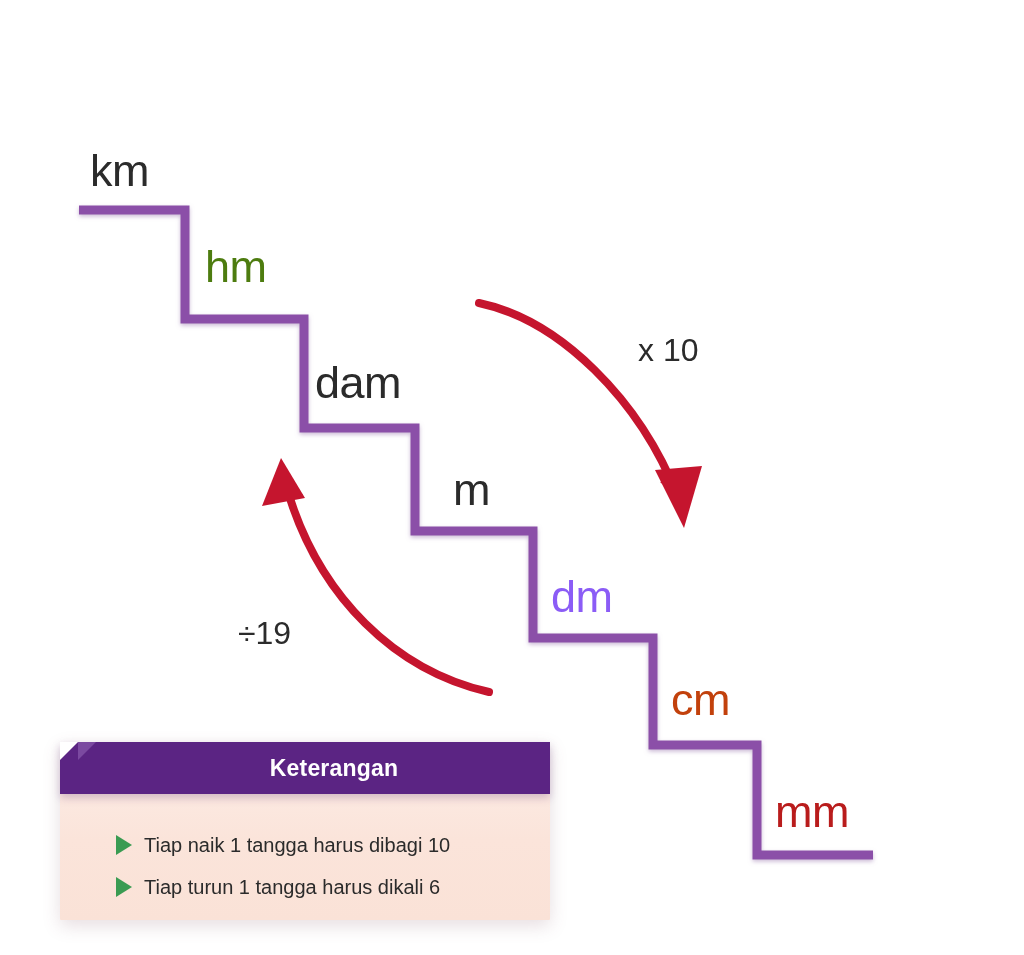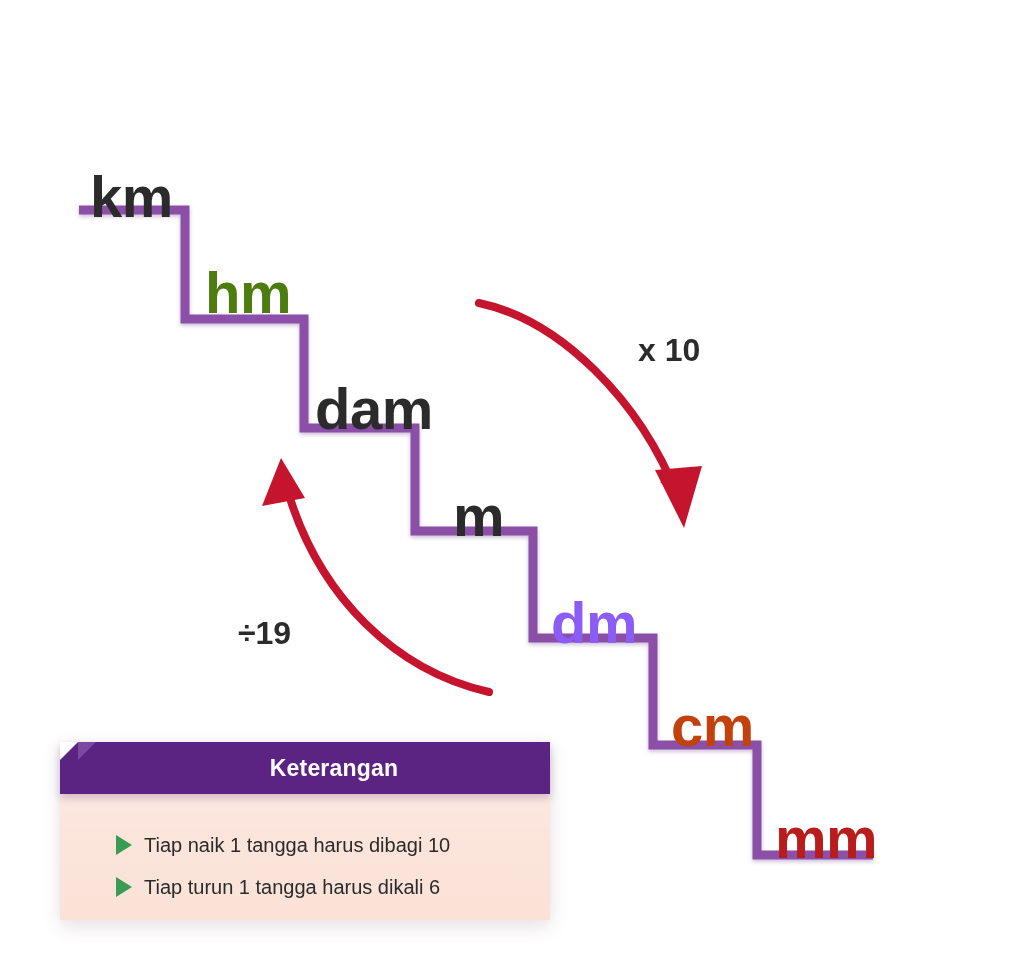--- a/index.html
+++ b/index.html
@@ -25,34 +25,33 @@
     left: 0;
     top: 0;
     width: 1024px;
     height: 955px;
   }
 
   
   .unit-label {
     position: absolute;
     color: #2b2b2b;
-    font-size: 58px;
-    font-weight: 700;
+    font-size: 45px;
+    font-weight: 400;
     line-height: 1;
     white-space: nowrap;
     letter-spacing: -0.5px;
-    margin-top: 20px;
   }
 
   
   .arrow-caption {
     position: absolute;
     color: #2b2b2b;
     font-size: 32px;
-    font-weight: 700;
+    font-weight: 400;
     line-height: 1;
     white-space: nowrap;
   }
 
   
   #legend {
     position: absolute;
     left: 60px;
     top: 742px;
     width: 490px;

